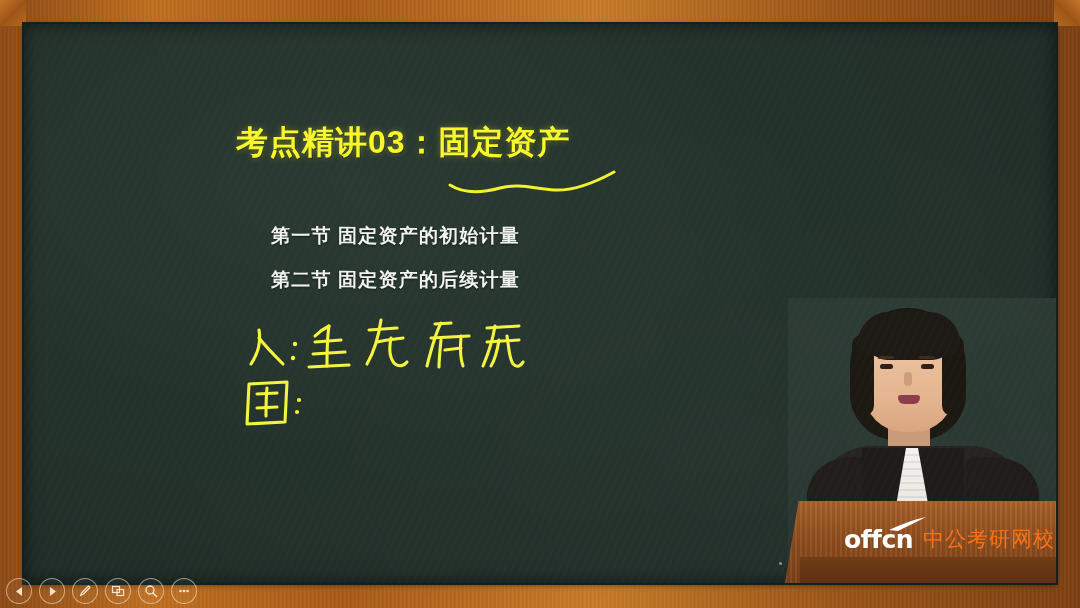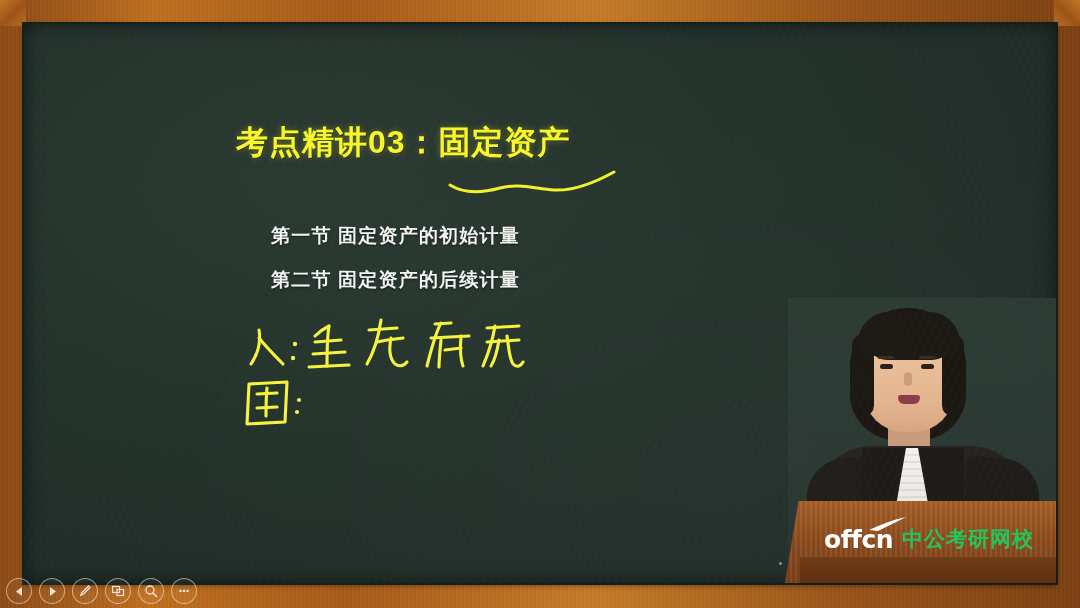--- a/index.html
+++ b/index.html
@@ -142,31 +142,31 @@
   }
   .podium::before{
     content:""; position:absolute; inset:0;
     background:repeating-linear-gradient(90deg, rgba(255,255,255,.05) 0 2px, rgba(0,0,0,.05) 2px 5px);
   }
   .podium-base{
     position:absolute; left:800px; bottom:25px; right:24px; height:26px;
     background:linear-gradient(180deg,#713c16 0%,#5d3012 100%);
   }
   .podium-logo{
-    position:absolute; left:824px; bottom:55px; height:28px;
-    display:flex; align-items:center; gap:9px; white-space:nowrap;
+    position:absolute; left:844px; bottom:55px; height:28px;
+    display:flex; align-items:center; gap:2px; white-space:nowrap;
   }
   .logo-offcn{
     position:relative; font-size:25px; font-weight:700; color:#ffffff;
     letter-spacing:-0.5px; font-family:"DejaVu Sans",sans-serif;
   }
   .logo-swoosh{
     position:absolute; left:44px; top:-9px; width:40px; height:16px; pointer-events:none;
   }
-  .logo-cn{ font-size:21px; font-weight:700; color:#22c55e; letter-spacing:1px; }
+  .logo-cn{ font-size:21px; font-weight:400; color:#f97316; letter-spacing:1px;margin-left:8px; }
 
   .chalk-dot{
     position:absolute; left:779px; top:563px; width:3px; height:3px;
     border-radius:50%; background:rgba(225,235,225,.55);
   }
 
   
   .toolbar{
     position:absolute; left:6px; bottom:2px; height:30px;
     display:flex; align-items:center; gap:7px; z-index:20;

